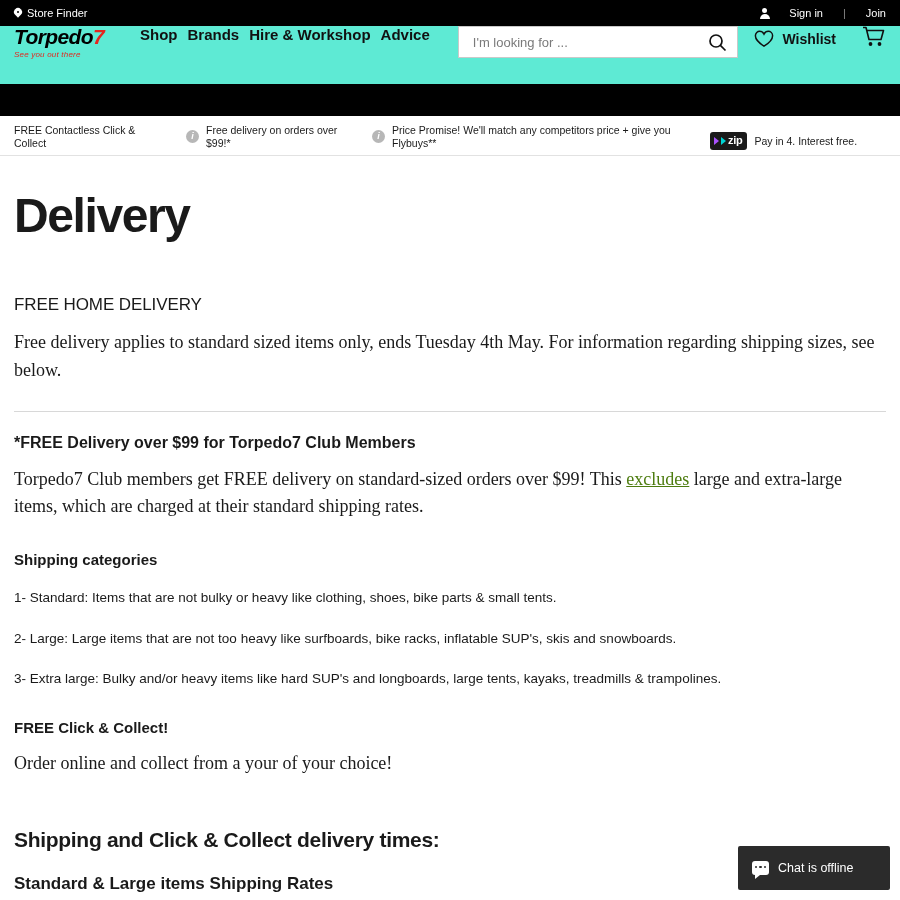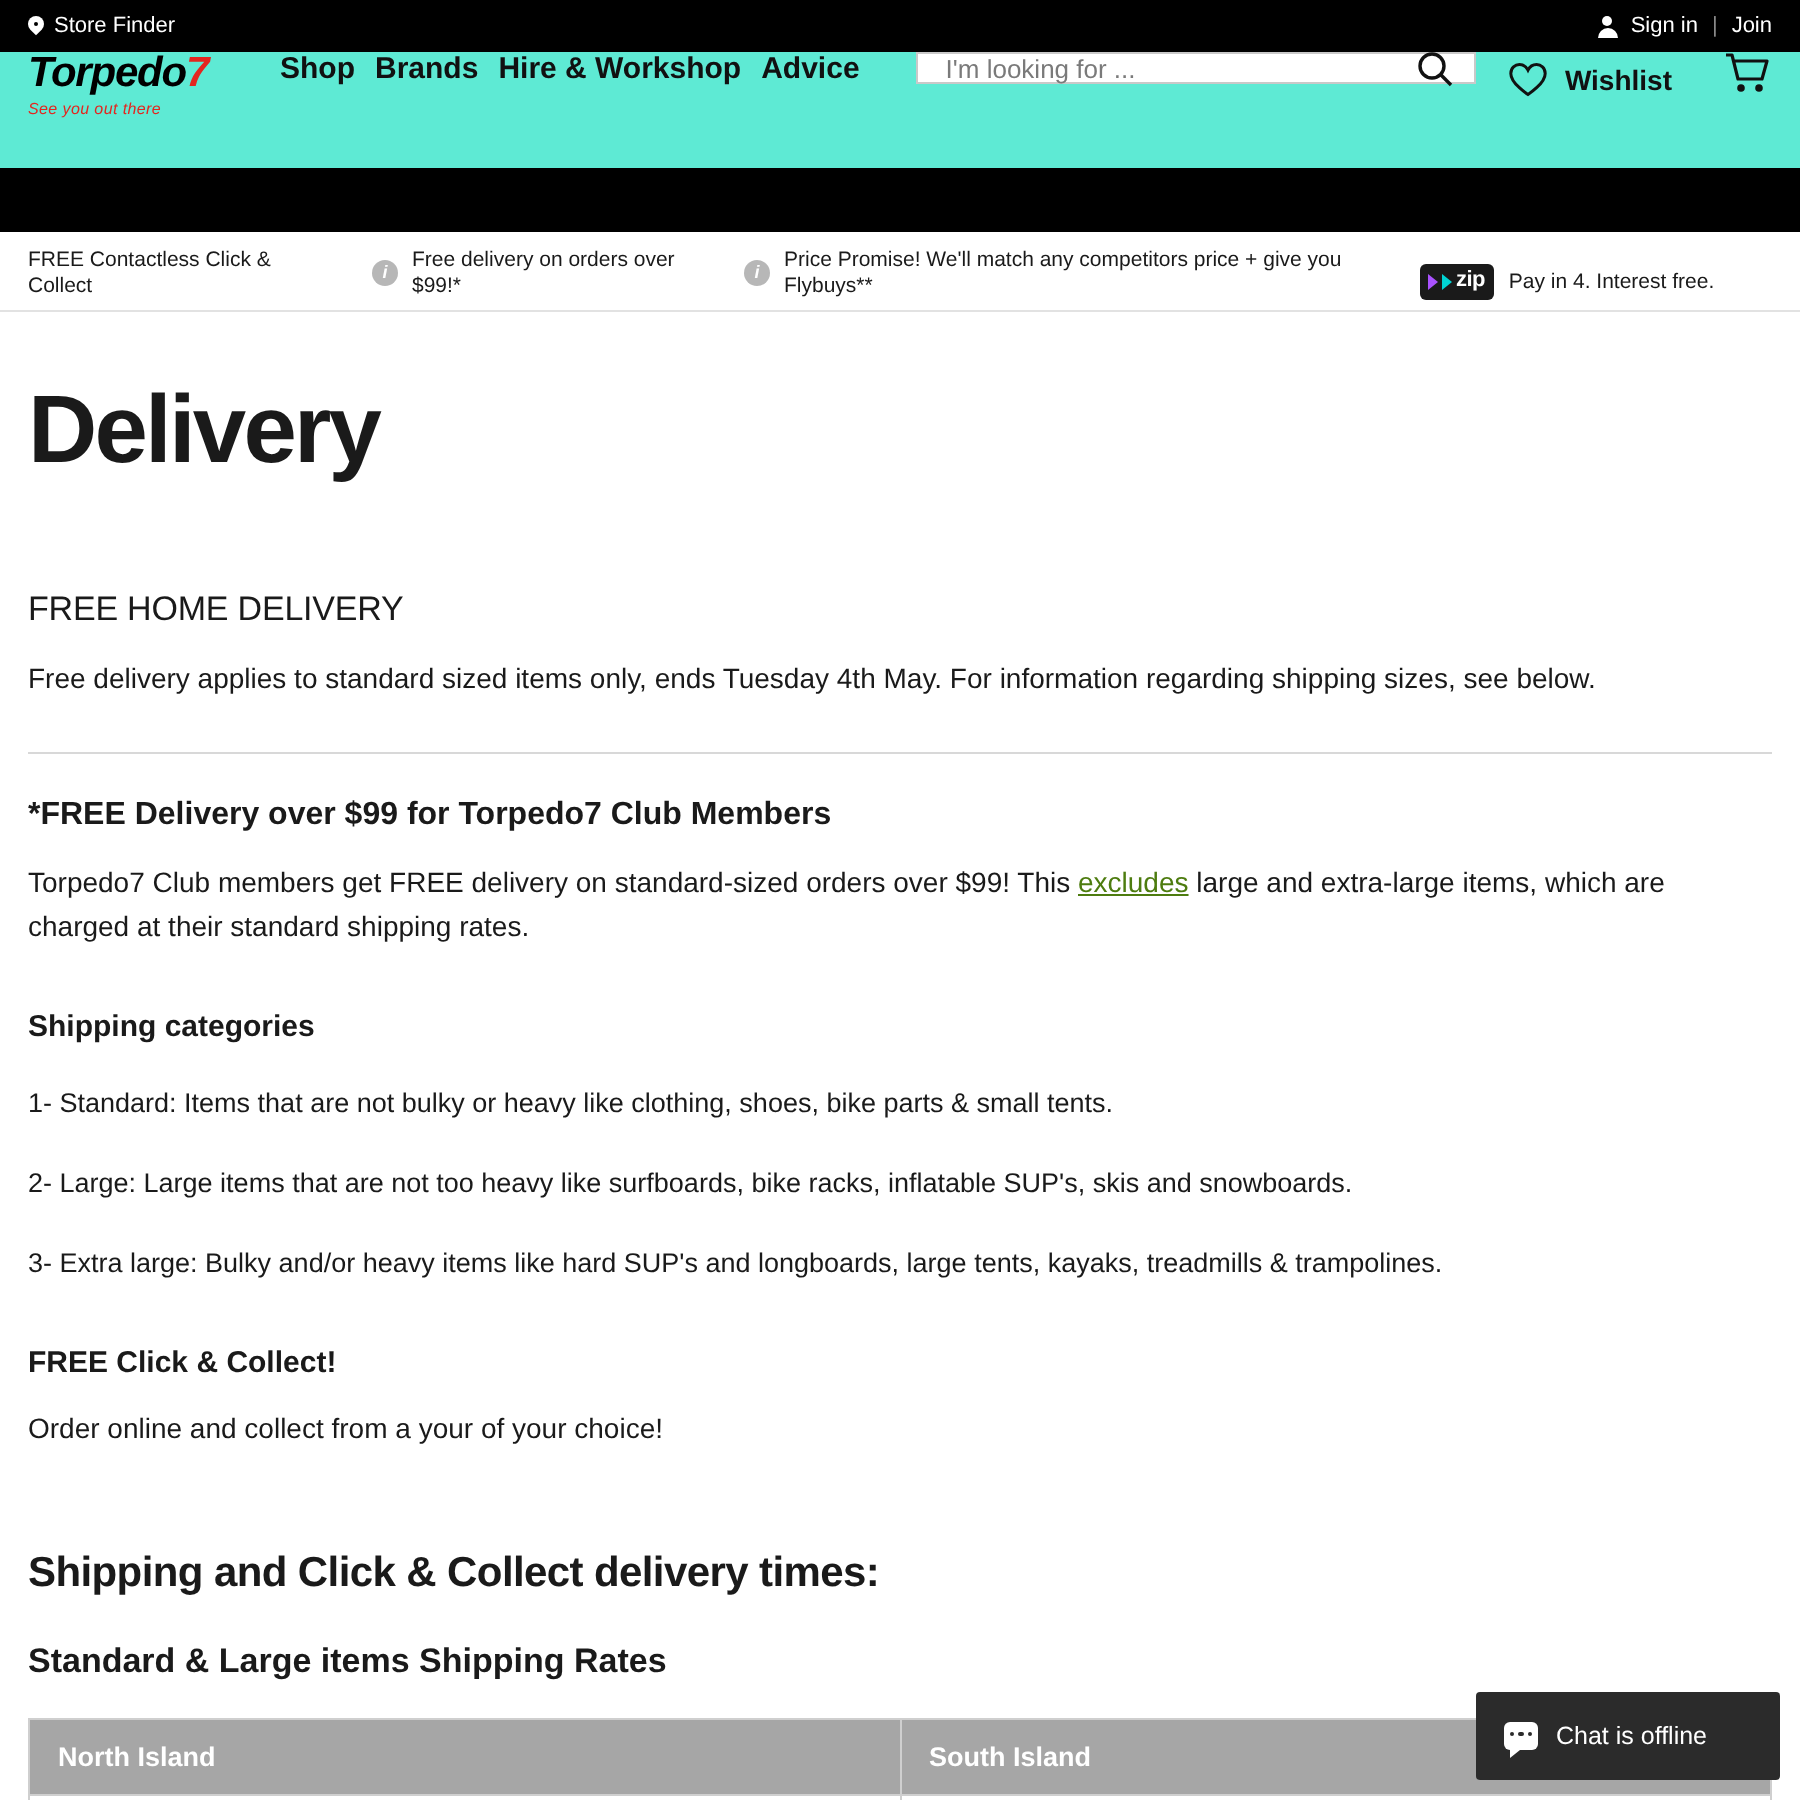--- a/index.html
+++ b/index.html
@@ -16,21 +16,21 @@
   .utility-bar {
     background: #000000;
     color: #ffffff;
     height: 26px;
     display: flex;
     align-items: center;
     padding: 0 14px;
     font-size: 11px;
   }
   .util-left { display: flex; align-items: center; gap: 5px; }
-  .util-right { margin-left: auto; display: flex; align-items: center; gap: 7px; font-size: 11px; }
+  .util-right { margin-left: auto; display: flex; align-items: center; gap: 20px; font-size: 11px; }
   .util-right a { color: #ffffff; text-decoration: none; }
   .util-sep { color: #888; }
   .pin-icon { display:inline-block; width: 8px; height: 11px; position: relative; }
   .pin-icon:before {
     content: ""; position: absolute; left: 0; top: 0;
     width: 8px; height: 8px; border-radius: 50% 50% 50% 0;
     transform: rotate(-45deg);
     background: #ffffff;
   }
   .pin-icon:after {
@@ -81,21 +81,21 @@
     align-items: center;
     gap: 10px;
     font-size: 15px;
     font-weight: bold;
     color: #111;
   }
   .nav span { cursor: pointer; }
   .search-wrap {
     margin-left: 28px;
     width: 280px;
-    height: 16px;
+    height: 32px;
     border: 1px solid #c9c9c9;
     display: flex;
     align-items: center;
     padding: 0 8px 0 12px;
     background: #fff;
   }
   .search-wrap input {
     border: none;
     outline: none;
     flex: 1;
@@ -177,24 +177,25 @@
     margin: 34px 0 0 0;
     line-height: 1.1;
   }
   h2.sect {
     font-size: 17px;
     font-weight: normal;
     margin: 52px 0 0 0;
     letter-spacing: -0.1px;
   }
   p.body {
-    font-size: 14px;
+    font-size: 18px;
     line-height: 1.55;
     margin: 14px 0 0 0;
     color: #1a1a1a;
+    font-family: Liberation Serif, serif;
   }
   .rule {
     border: none;
     border-top: 1px solid #d8d8d8;
     margin: 26px 0 0 0;
   }
   h3.sub {
     font-size: 16px;
     font-weight: bold;
     margin: 22px 0 0 0;

